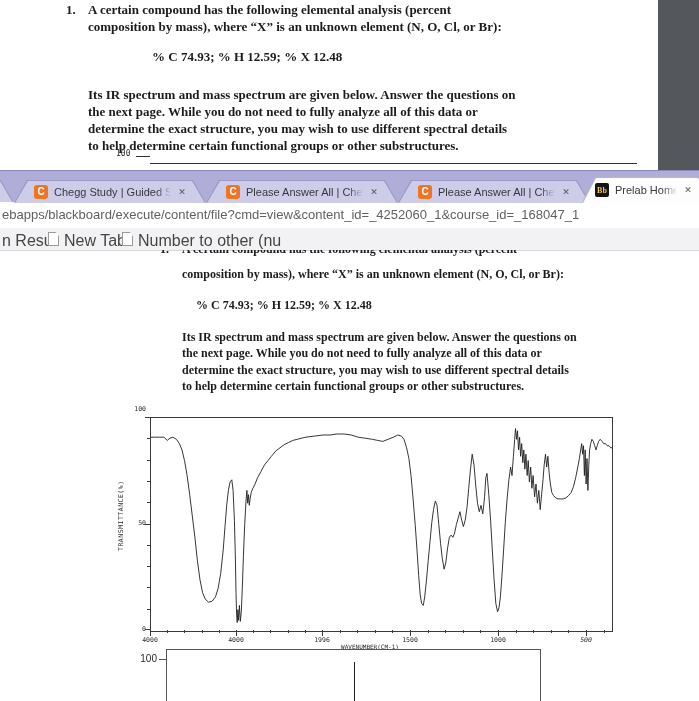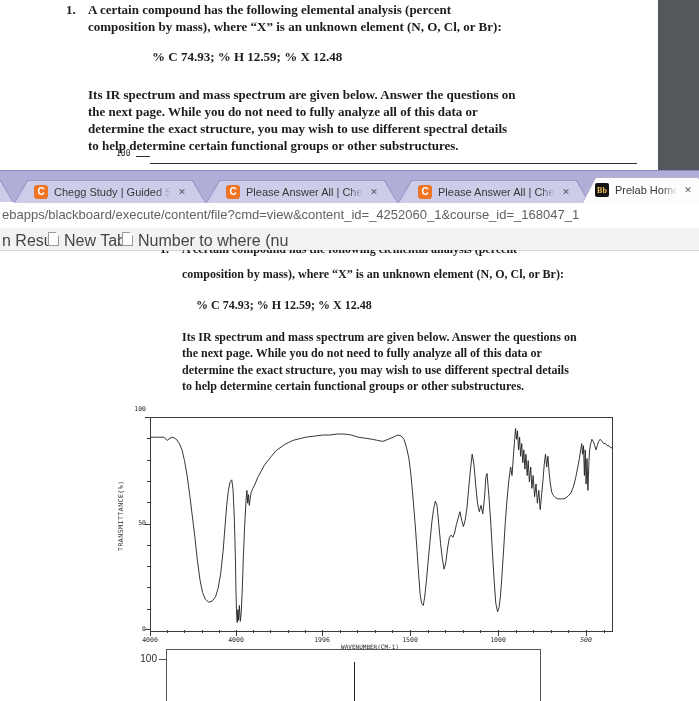--- a/index.html
+++ b/index.html
@@ -136,21 +136,21 @@
 
   <div class="urlbar">
     <span class="url-text">ebapps/blackboard/execute/content/file?cmd=view&amp;content_id=_4252060_1&amp;course_id=_168047_1</span>
   </div>
 
   <div class="bookmarksbar">
     <span class="bm-label" style="left:2px">n Resu</span>
     <span class="page-icon" style="left:48px"></span>
     <span class="bm-label" style="left:64px">New Tab</span>
     <span class="page-icon" style="left:122px"></span>
-    <span class="bm-label" style="left:138px">Number to where (nu</span>
+    <span class="bm-label" style="left:138px">Number to other (nu</span>
   </div>
 
   <section>
 
     <div class="abs" style="left:0;top:250px;width:699px;height:7px;overflow:hidden">
       <div class="doc-line ct-line" style="left:160px;top:-9px">1.</div>
       <div class="doc-line ct-line" style="left:182px;top:-9px">A certain compound has the following elemental analysis (percent</div>
     </div>
     <div class="doc-line ct-line" style="left:182px;top:266px">composition by mass), where “X” is an unknown element (N, O, Cl, or Br):</div>
     <div class="doc-line ct-line" style="left:196px;top:297px">% C 74.93; % H 12.59; % X 12.48</div>

